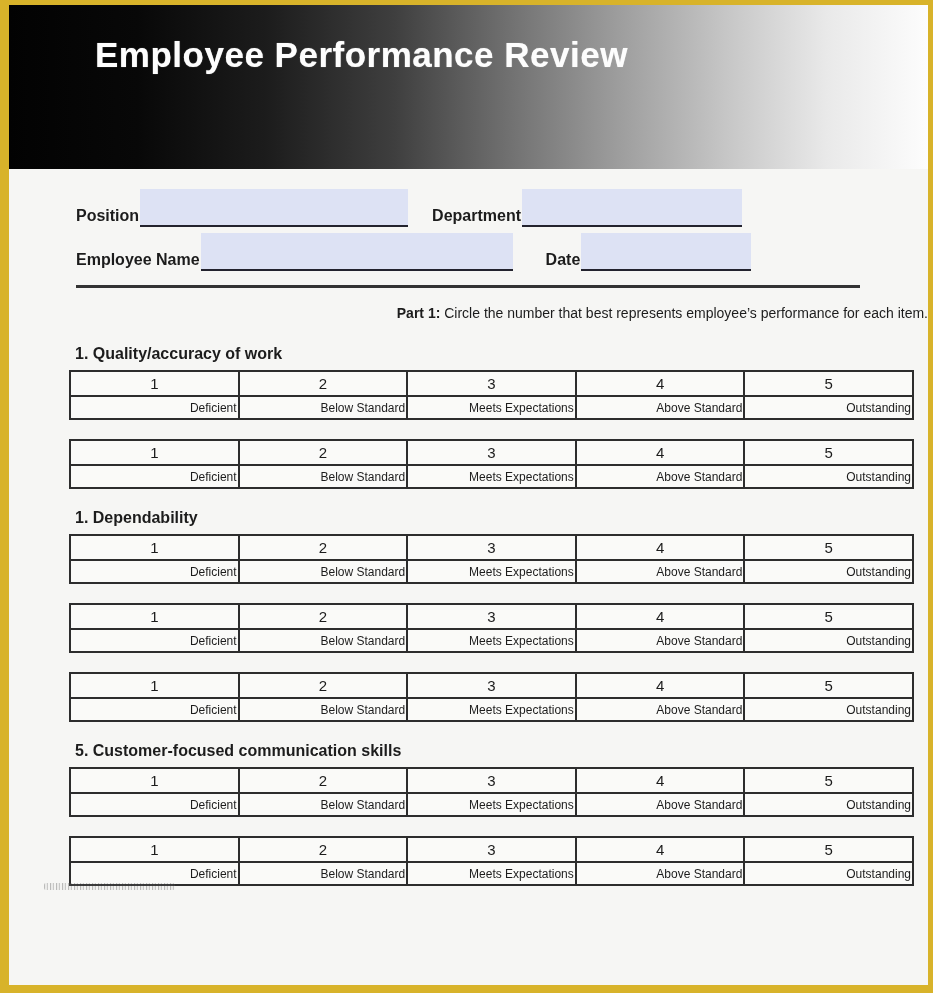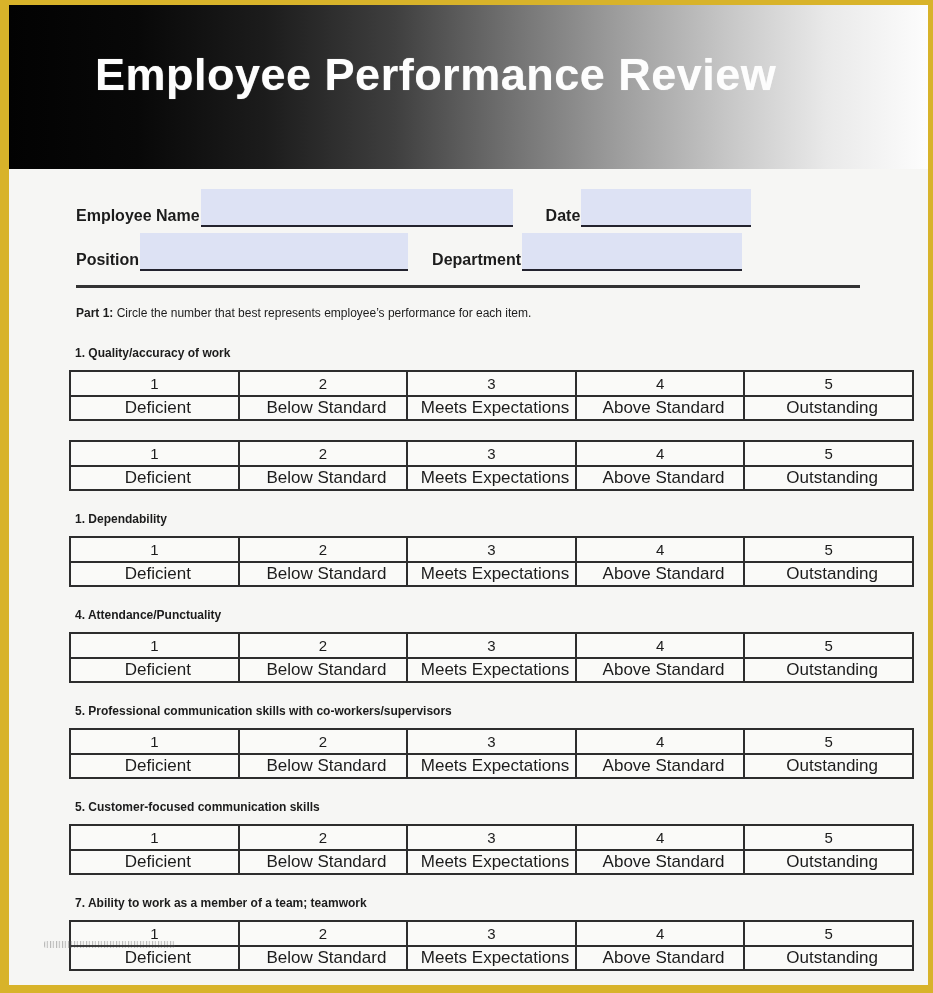--- a/index.html
+++ b/index.html
@@ -18,22 +18,22 @@
 
   
   .banner{
     height:164px;
     background:linear-gradient(90deg,
       #020202 0%, #080808 14%, #1c1c1c 28%, #3f3f3f 42%,
       #6f6f6f 54%, #9c9c9c 66%, #c6c6c6 78%, #e9e9e9 89%, #fdfdfd 100%);
   }
   .banner h1{
     margin:0;
-    padding:44px 0 0 86px;
-    font-size:45px;
+    padding:30px 0 0 86px;
+    font-size:35px;
     font-weight:bold;
     letter-spacing:0.5px;
     color:#fdfdfd;
     text-shadow:0 0 1px rgba(255,255,255,.55);
   }
 
   
   .form-area{padding:20px 68px 0 67px;}
   .frow{display:flex;align-items:flex-end;}
   .frow + .frow{margin-top:6px;}
@@ -58,55 +58,56 @@
 
   .separator{
     margin:14px 68px 0 67px;
     height:3px;
     background:#333333;
   }
 
   
   .instructions{
     margin:16px 0 0 67px;
-    font-size:12px;
+    font-size:14px;
     line-height:19px;
+    text-align:right;
   }
   .instructions .pfx{font-weight:bold;}
 
   
   .sections{margin:0 0 0 60px; width:845px;}
   .sec{position:relative; margin-top:19px;}
   .sec:first-child{margin-top:21px;}
   .sec h3{
     margin:0 0 7px 6px;
-    font-size:12px;
+    font-size:16px;
     font-weight:bold;
     line-height:19px;
   }
   table.rate{
     width:100%;
     border-collapse:collapse;
     background:#fafaf8;
   }
   table.rate td{
     border:2px solid #2d2d2d;
     font-size:15px;
     width:20%;
   }
   tr.nums td{
     text-align:center;
     height:21px;
     line-height:21px;
   }
   tr.labs td{
-    text-align:center;
+    text-align:right;
     padding-left:8px;
     height:23px;
-    font-size:17px;
+    font-size:12px;
   }
 
   
   .watermark{
     position:absolute;
     left:-25px; top:47px;
     width:131px; height:7px;
     background:repeating-linear-gradient(90deg,
       rgba(80,80,80,.65) 0 1px, rgba(160,160,160,.25) 1px 3px,
       rgba(80,80,80,.5) 3px 4px, rgba(220,220,220,.15) 4px 6px);
@@ -118,31 +119,31 @@
 <body>
 
 <div class="page">
 
   <div class="banner">
     <h1>Employee Performance Review</h1>
   </div>
 
   <div class="form-area">
     <div class="frow">
+      <span class="flabel">Position</span>
+      <div class="field f-pos"></div>
+      <span class="flabel gap-dept">Department</span>
+      <div class="field f-dept"></div>
+    </div>
+    <div class="frow">
       <span class="flabel">Employee Name</span>
       <div class="field f-name"></div>
       <span class="flabel gap-date">Date</span>
       <div class="field f-date"></div>
     </div>
-    <div class="frow">
-      <span class="flabel">Position</span>
-      <div class="field f-pos"></div>
-      <span class="flabel gap-dept">Department</span>
-      <div class="field f-dept"></div>
-    </div>
   </div>
 
   <div class="separator"></div>
 
   <div class="instructions">
     <span class="pfx">Part 1:</span><span> Circle the number that best represents employee’s performance for each item.</span>
   </div>
 
   <div class="sections">
 
@@ -205,43 +206,41 @@
           <td>Below Standard</td>
           <td>Meets Expectations</td>
           <td>Above Standard</td>
           <td>Outstanding</td>
         </tr>
       </tbody>
         </table>
     </div>
 
     <div class="sec">
-      <h3>4. Attendance/Punctuality</h3>
-      <table class="rate">
-        <tbody>
-            <tr class="nums">
-          <td>1</td>
-          <td>2</td>
-          <td>3</td>
-          <td>4</td>
-          <td>5</td>
-        </tr>
-        <tr class="labs">
-          <td>Deficient</td>
-          <td>Below Standard</td>
-          <td>Meets Expectations</td>
-          <td>Above Standard</td>
-          <td>Outstanding</td>
-        </tr>
-      </tbody>
-        </table>
-    </div>
-
-    <div class="sec">
-      <h3>5. Professional communication skills with co-workers/supervisors</h3>
+      <table class="rate">
+        <tbody>
+            <tr class="nums">
+          <td>1</td>
+          <td>2</td>
+          <td>3</td>
+          <td>4</td>
+          <td>5</td>
+        </tr>
+        <tr class="labs">
+          <td>Deficient</td>
+          <td>Below Standard</td>
+          <td>Meets Expectations</td>
+          <td>Above Standard</td>
+          <td>Outstanding</td>
+        </tr>
+      </tbody>
+        </table>
+    </div>
+
+    <div class="sec">
       <table class="rate">
         <tbody>
             <tr class="nums">
           <td>1</td>
           <td>2</td>
           <td>3</td>
           <td>4</td>
           <td>5</td>
         </tr>
         <tr class="labs">
@@ -271,21 +270,20 @@
           <td>Below Standard</td>
           <td>Meets Expectations</td>
           <td>Above Standard</td>
           <td>Outstanding</td>
         </tr>
       </tbody>
         </table>
     </div>
 
     <div class="sec">
-      <h3>7. Ability to work as a member of a team; teamwork</h3>
       <div class="watermark"></div>
       <table class="rate">
         <tbody>
             <tr class="nums">
           <td>1</td>
           <td>2</td>
           <td>3</td>
           <td>4</td>
           <td>5</td>
         </tr>

